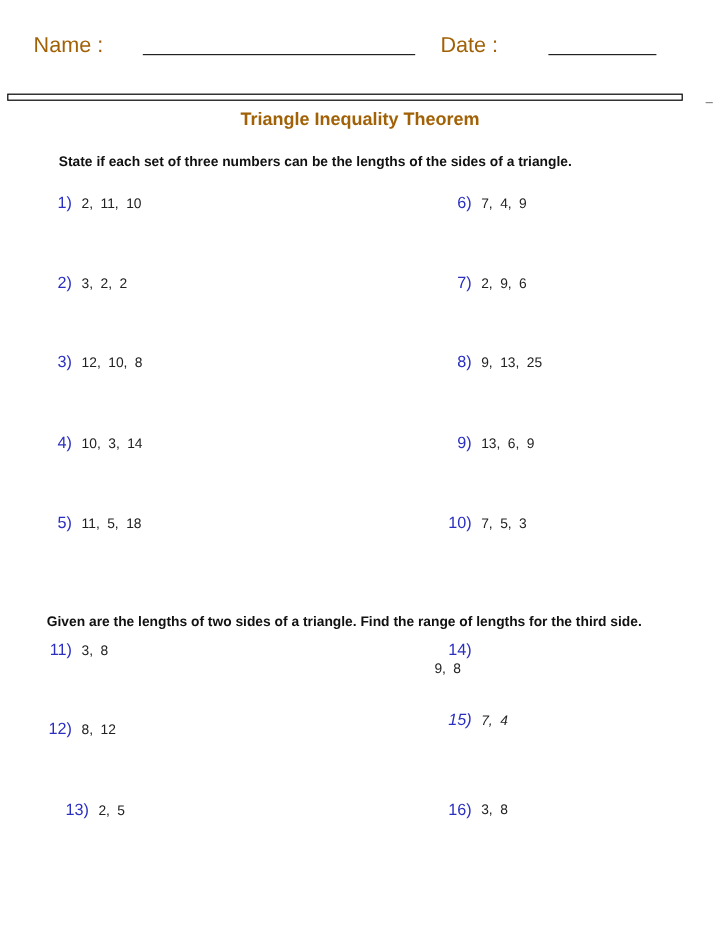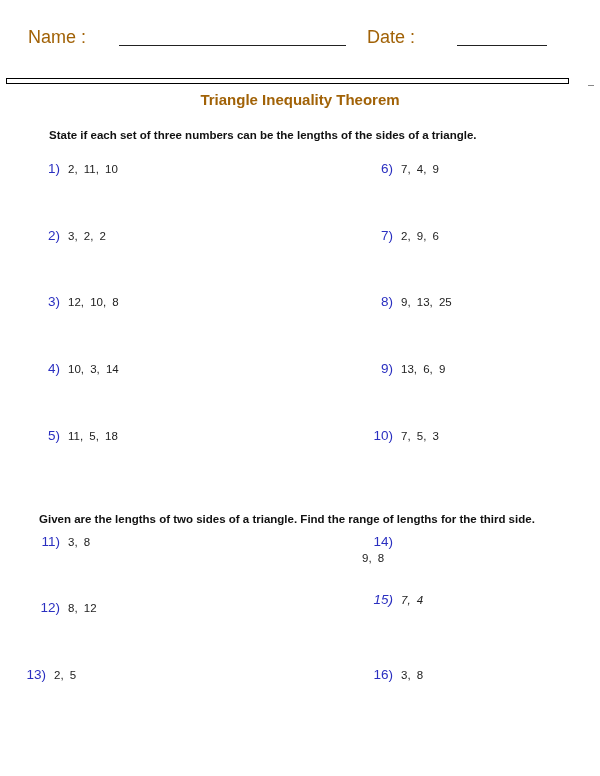--- a/index.html
+++ b/index.html
@@ -142,21 +142,21 @@
 <div class="abs instruction" style="left:39px; top:490px;margin-top:22px;">Given are the lengths of two sides of a triangle. Find the range of lengths for the third side.</div>
 
 <div class="abs problem" style="left:30px; top:534px;">
   <span class="num" style="width:30px;">11)</span>
   <span class="vals">3,  8</span>
 </div>
 <div class="abs problem" style="left:30px; top:600px;">
   <span class="num" style="width:30px;">12)</span>
   <span class="vals">8,  12</span>
 </div>
-<div class="abs problem" style="left:16px; top:667px;">
+<div class="abs problem" style="left:44px; top:667px;">
   <span class="num" style="width:30px;">13)</span>
   <span class="vals">2,  5</span>
 </div>
 
 <div class="abs problem" style="left:362px; top:534px;flex-direction:column;">
   <span class="num" style="width:31px;">14)</span>
   <span class="vals">9,  8</span>
 </div>
 <div class="abs problem" style="left:362px; top:592px;font-style:italic;">
   <span class="num" style="width:31px;">15)</span>

